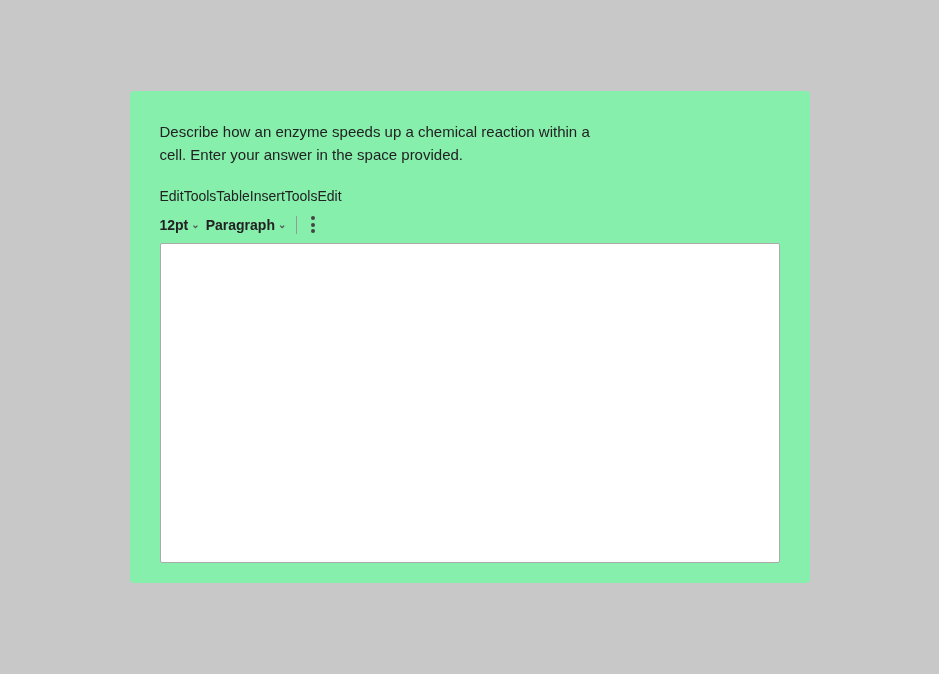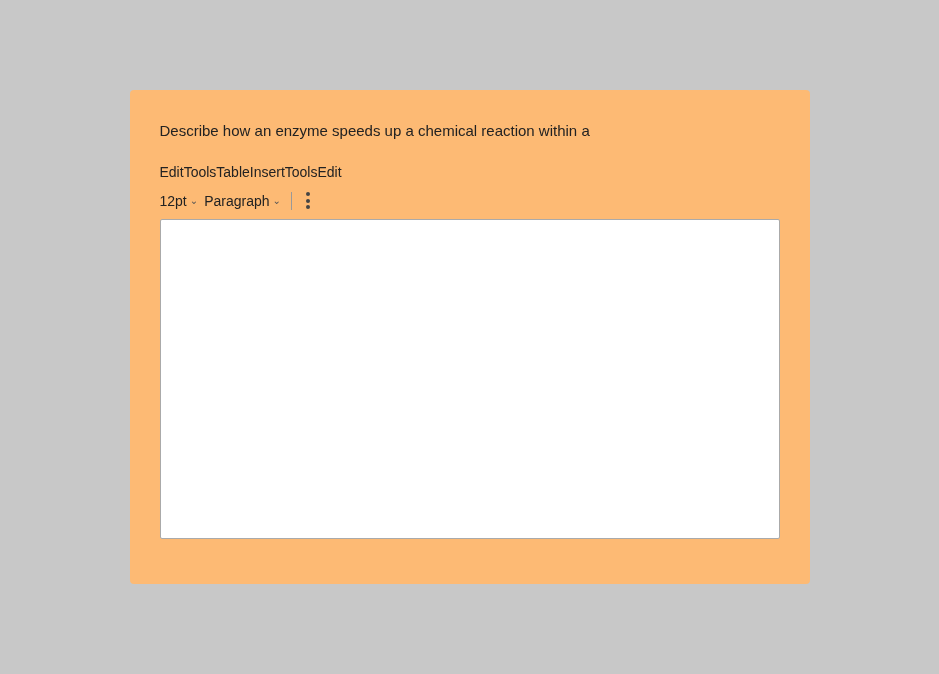--- a/index.html
+++ b/index.html
@@ -12,23 +12,23 @@
       width: 939px;
       height: 674px;
       background-color: #c8c8c8;
       font-family: Arial, sans-serif;
       display: flex;
       align-items: center;
       justify-content: center;
     }
 
     .card {
-      background-color: #fdba74;
+      background-color: #86efac;
       width: 680px;
-      padding: 30px 30px 45px 30px;
+      padding: 30px 30px 20px 30px;
       border-radius: 4px;
     }
 
     .question-text {
       font-size: 15px;
       color: #222;
       line-height: 1.5;
       margin-bottom: 22px;
     }
 
@@ -45,20 +45,21 @@
       user-select: none;
     }
 
     .toolbar {
       display: flex;
       align-items: center;
       gap: 6px;
       margin-bottom: 8px;
       font-size: 14px;
       color: #222;
+      font-weight: bold;
     }
 
     .toolbar-select {
       display: flex;
       align-items: center;
       gap: 3px;
       cursor: pointer;
     }
 
     .toolbar-divider {
@@ -97,20 +98,21 @@
       border: 1px solid #aaa;
       border-radius: 2px;
     }
   </style>
 </head>
 <body>
 
 <div class="card">
   <p class="question-text">
     <span>Describe how an enzyme speeds up a chemical reaction within a</span><br>
+    <span>cell. Enter your answer in the space provided.</span>
   </p>
 
   <div class="menu-bar">
     <span class="menu-item">Edit</span>
     <span class="menu-item">Tools</span>
     <span class="menu-item">Table</span>
     <span class="menu-item">Insert</span>
     <span class="menu-item">Tools</span>
     <span class="menu-item">Edit</span>
   </div>

